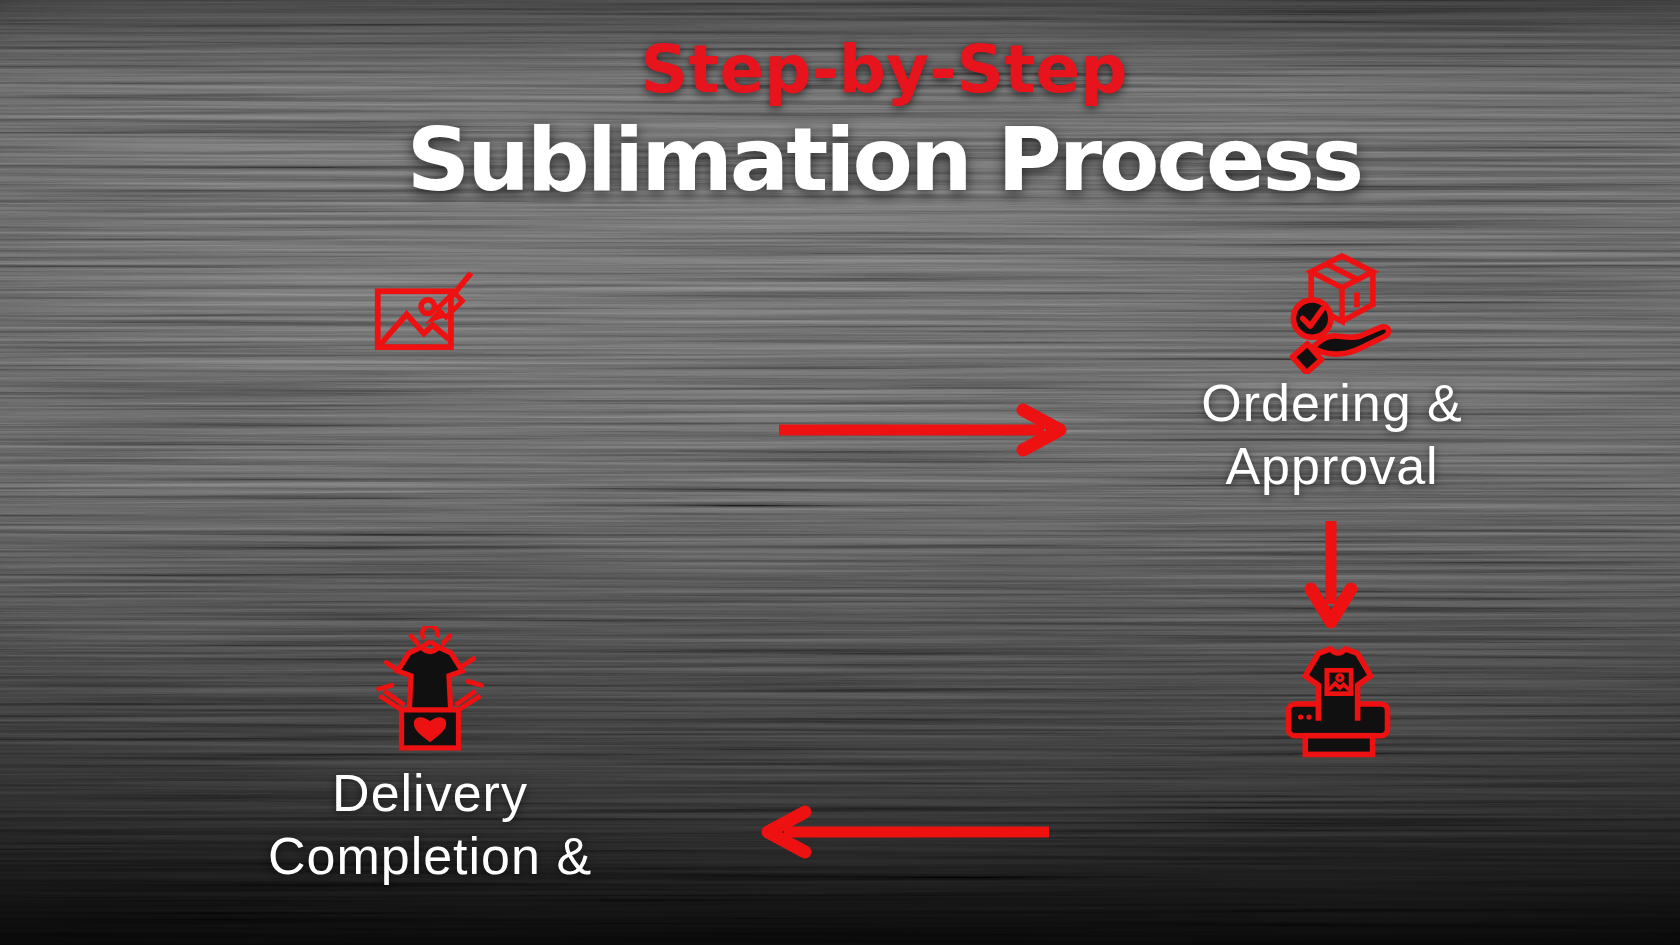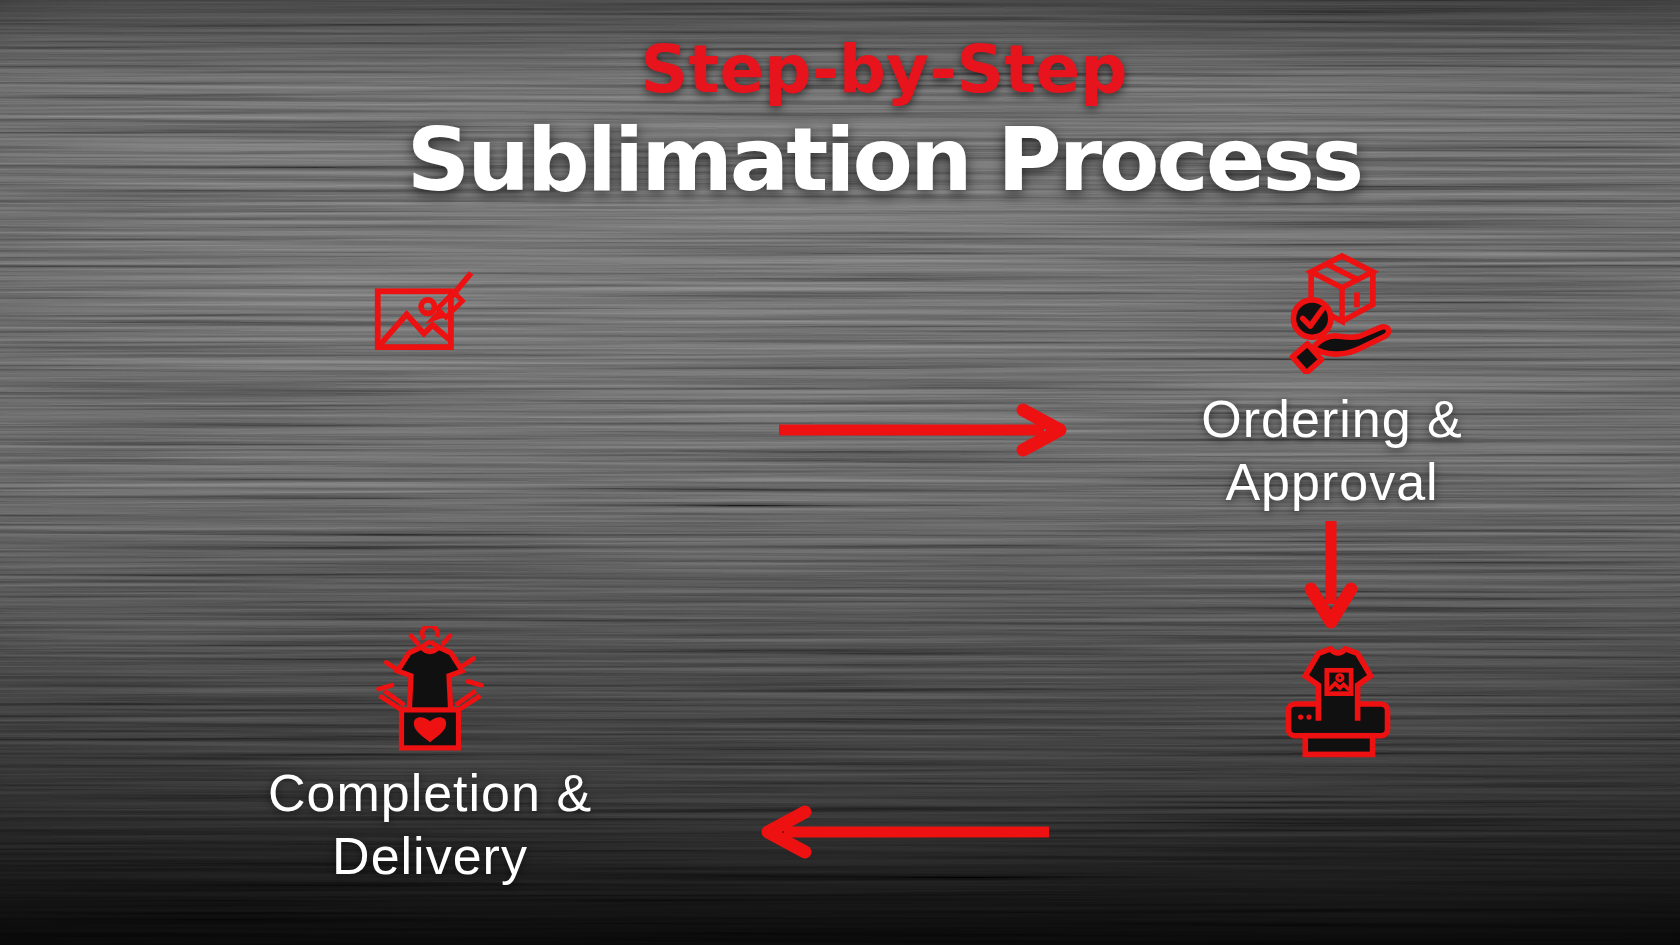--- a/index.html
+++ b/index.html
@@ -50,21 +50,21 @@
     white-space:nowrap;
   }
   .step-label span{display:block;}
 
   .icon-artwork {left:423px;top:271px;}
   .icon-package {left:1342px;top:250px;}
   .icon-printer {left:1338px;top:646px;}
   .icon-giftbox {left:430px;top:626px;}
 
   .label-artwork {left:425px;top:358px;}
-  .label-package {left:1332px;top:388px;}
+  .label-package {left:1332px;top:372px;}
   .label-printer {left:1330px;top:766px;}
   .label-giftbox {left:430px;top:762px;}
 
   .arrow{position:absolute;}
   .arrow svg{display:block;overflow:visible;}
   .arrow-right{left:776px;top:404px;}
   .arrow-down{left:1302px;top:518px;}
   .arrow-left{left:752px;top:806px;}
 </style>
 </head>
@@ -173,18 +173,18 @@
         </g>
         <path d="M54 13 A8 8 0 1 1 67 11" fill="none" stroke="#ee1111" stroke-width="5"></path>
         <path d="M60 16 L34 33 M60 16 L86 33" fill="none" stroke="#ee1111" stroke-width="5"></path>
         <path d="M38 94 L40 52 L26 47 L38 28 L51 22 Q60 31 69 22 L82 28 L94 47 L80 52 L82 94" fill="#101010" stroke="#ee1111" stroke-width="5.5"></path>
         <path d="M30 88 L7 73 M33 83 L12 68 M90 88 L113 73 M87 83 L108 68" fill="none" stroke="#ee1111" stroke-width="5"></path>
         <rect x="30" y="88" width="60" height="40" fill="#101010" stroke="#ee1111" stroke-width="5.5"></rect>
         <path d="M60 122 C51 115 43 110 43 102 C43 95 52 93 60 100 C68 93 77 95 77 102 C77 110 69 115 60 122 Z" fill="#ee1111"></path>
       </svg>
     </div>
     <div class="step-label label-giftbox">
+      <span>Delivery</span>
       <span>Completion &amp;</span>
-      <span>Delivery</span>
     </div>
 
   </div>
 </div>
 
 </body></html>

